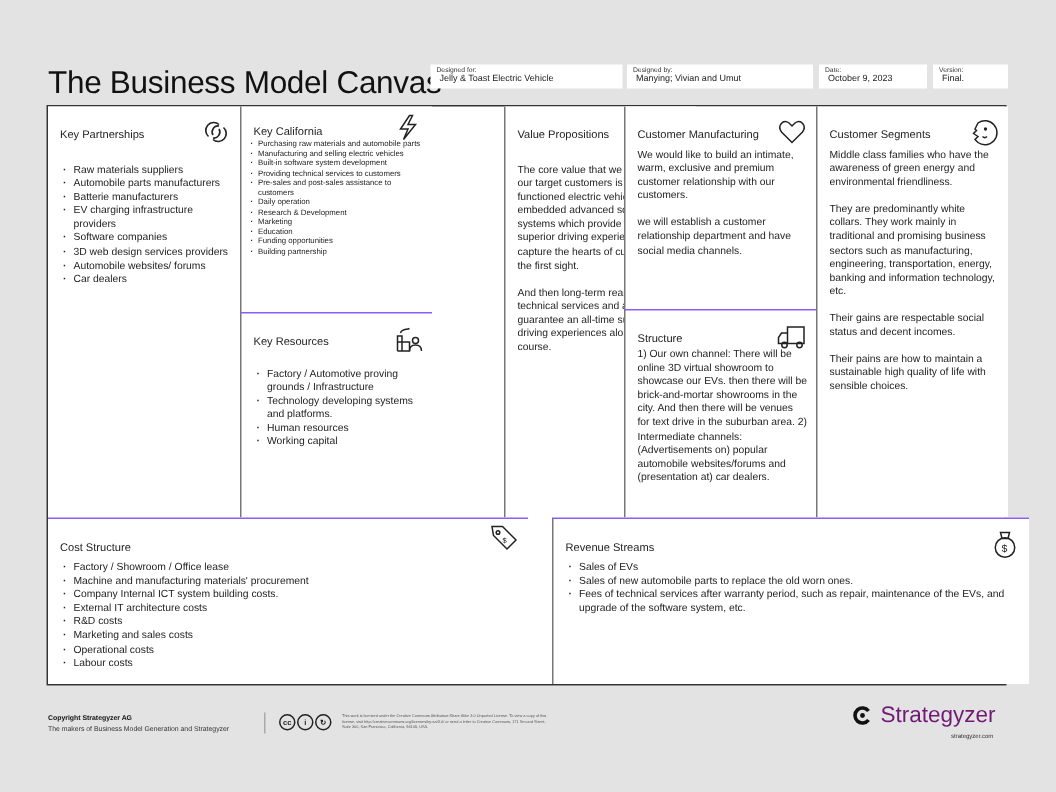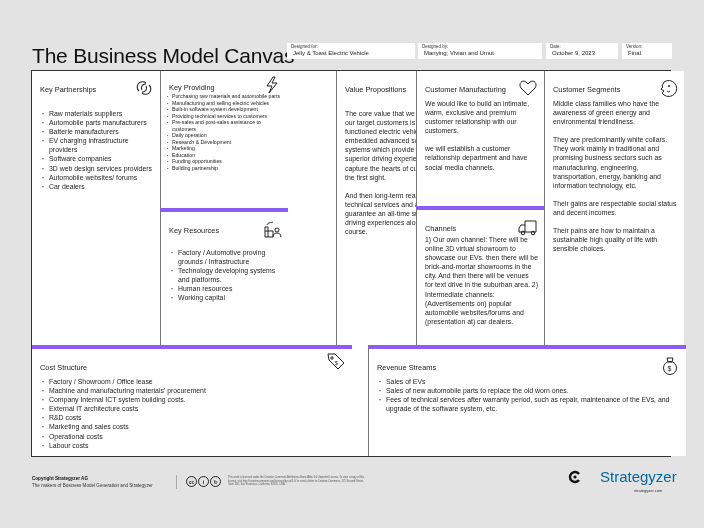--- a/index.html
+++ b/index.html
@@ -6,39 +6,39 @@
   body { width:704px; height:528px; background:#e3e3e3; position:relative; overflow:hidden;
          font-family:"Liberation Sans", sans-serif; color:#1a1a1a; }
   .title { position:absolute; left:32px; top:44px; font-size:21px; letter-spacing:-0.2px; color:#111; }
   .meta { position:absolute; top:43px; height:16px; background:#fff; padding:1px 4px; box-sizing:border-box; }
   .meta .lbl { font-size:4.5px; color:#333; line-height:5px; display:block; }
   .meta .val { font-size:6px; color:#222; line-height:8px; display:block; padding-left:2px; }
   .canvas { position:absolute; left:31px; top:70px; width:640px; height:387px; background:#fff;
             border:1.5px solid #333; box-sizing:border-box; }
   .block { position:absolute; box-sizing:border-box; background:#fff; }
   .bl { border-left:1px solid #777; }
-  .bt { border-top:4px solid #8b5cf6; }
+  .bt { border-top:1px solid #8b5cf6; }
   .bh { font-size:7.4px; color:#222; position:absolute; left:8px; top:14px; }
   .icon { position:absolute; right:6px; top:7px; width:20px; height:20px; }
   .icon svg { width:100%; height:100%; }
   .body { position:absolute; left:8px; right:6px; font-size:6.9px; line-height:9.1px; color:#1d1d1d; }
   ul { margin:0; padding:0; list-style:none; }
   ul li { position:relative; padding-left:9px; }
   ul li:before { content:"·"; position:absolute; left:2px; font-weight:bold; }
   .small ul li { padding-left:5px; font-size:5.2px; line-height:6.5px; }
   .small ul li:before { left:0; }
   p { margin:0 0 9px 0; }
   .footer-left { position:absolute; left:32px; top:475px; font-size:4.6px; color:#333; line-height:7px; }
   .footer-left b { color:#111; }
   .sep { position:absolute; left:176px; top:475px; width:1px; height:14px; background:#aaa; }
   .cc { position:absolute; left:186px; top:476px; display:flex; gap:1px; }
   .cc span { width:11px; height:11px; border:1.3px solid #222; border-radius:50%; box-sizing:border-box;
              font-size:5px; display:flex; align-items:center; justify-content:center; font-weight:bold; }
   .license { position:absolute; left:228px; top:476px; font-size:2.6px; line-height:3.6px; color:#555; width:140px; }
-  .logo { position:absolute; left:568px; top:468px; font-size:15px; color:#0369a1; display:flex; align-items:center; gap:18px; }
+  .logo { position:absolute; left:568px; top:468px; font-size:15px; color:#701a75; display:flex; align-items:center; gap:5px; }
   .logo-url { position:absolute; left:634px; top:488px; font-size:4px; color:#333; }
 </style>
 </head>
 <body>
 
 <div class="title">The Business Model Canvas</div>
 
 <div class="meta" style="left:287px;width:128px;">
   <span class="lbl">Designed for:</span>
   <span class="val">Jelly &amp; Toast Electric Vehicle</span>
@@ -76,21 +76,21 @@
         <li>EV charging infrastructure providers</li>
         <li>Software companies</li>
         <li>3D web design services providers</li>
         <li>Automobile websites/ forums</li>
         <li>Car dealers</li>
       </ul>
     </div>
   </div>
 
   <div class="block bl small" style="left:128px;top:0;width:128px;height:137px;">
-    <div class="bh" style="top:12px;">Key Providing</div>
+    <div class="bh" style="top:12px;">Key California</div>
     <div class="icon" style="top:4px;">
       <svg viewBox="0 0 20 20" fill="none" stroke="#222" stroke-width="1">
           <path d="M11 2 L5 11 H10 L7 18 L15 8 H10 L13 2 Z"></path>
         </svg>
     </div>
     <div class="body" style="top:22px;left:6px;">
       <ul>
         <li>Purchasing raw materials and automobile parts</li>
         <li>Manufacturing and selling electric vehicles</li>
         <li>Built-in software system development</li>
@@ -149,34 +149,34 @@
           <path d="M10 17 L3 10 C0 6 4 1 8 4 L10 6 L12 4 C16 1 20 6 17 10 Z"></path>
         </svg>
     </div>
     <div class="body" style="top:28px;">
       <p>We would like to build an intimate, warm, exclusive and premium customer relationship with our customers.</p>
       <p>we will establish a customer relationship department and have social media channels.</p>
     </div>
   </div>
 
   <div class="block bl bt" style="left:384px;top:135px;width:128px;height:139px;">
-    <div class="bh">Channels</div>
+    <div class="bh">Structure</div>
     <div class="icon">
       <svg viewBox="0 0 20 20" fill="none" stroke="#222" stroke-width="1">
           <path d="M7 4h11v11H7zM7 8H3L1 11v4h6"></path>
           <circle cx="5" cy="16" r="1.8"></circle>
           <circle cx="15" cy="16" r="1.8"></circle>
         </svg>
     </div>
     <div class="body" style="top:25px;">
       <p>1) Our own channel: There will be online 3D virtual showroom to showcase our EVs. then there will be brick-and-mortar showrooms in the city. And then there will be venues for text drive in the suburban area. 2) Intermediate channels: (Advertisements on) popular automobile websites/forums and (presentation at) car dealers.</p>
     </div>
   </div>
 
-  <div class="block bl" style="left:512px;top:0;width:140px;height:274px;">
+  <div class="block bl" style="left:512px;top:0;width:128px;height:274px;">
     <div class="bh">Customer Segments</div>
     <div class="icon">
       <svg viewBox="0 0 20 20" fill="none" stroke="#222" stroke-width="1">
           <path d="M6 4a8 8 0 1 1 0 13l-2-2 2-2-3-2 2-2-1-1z"></path>
           <circle cx="11" cy="8" r="0.6" fill="#222"></circle>
           <path d="M9 13c1 1 2 1 3 0"></path>
         </svg>
     </div>
     <div class="body" style="top:28px;">
       <p>Middle class families who have the awareness of green energy and environmental friendliness.</p>

